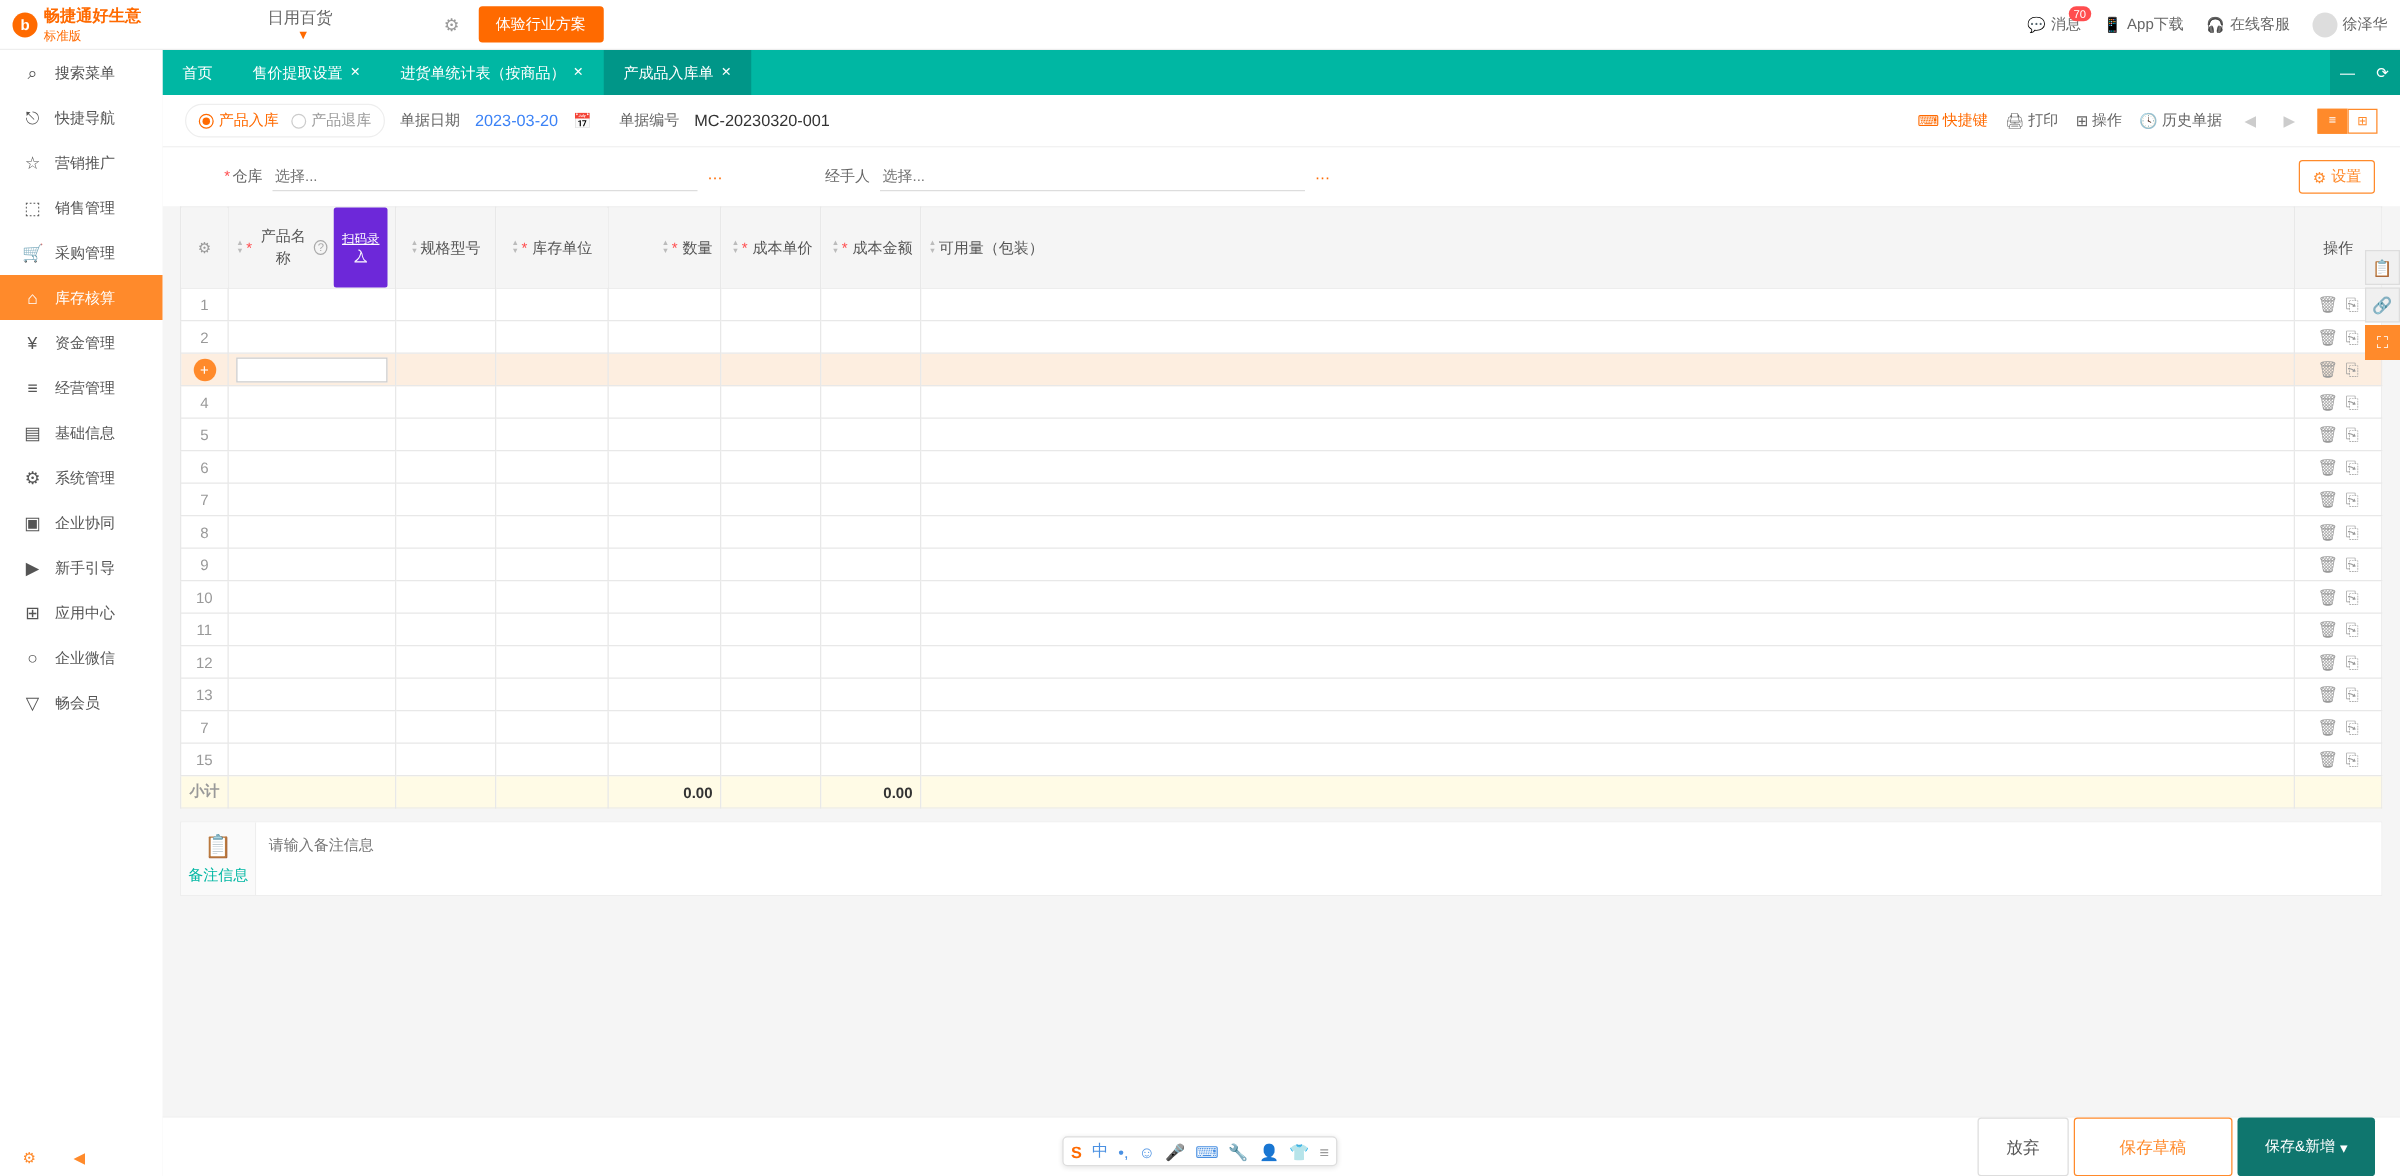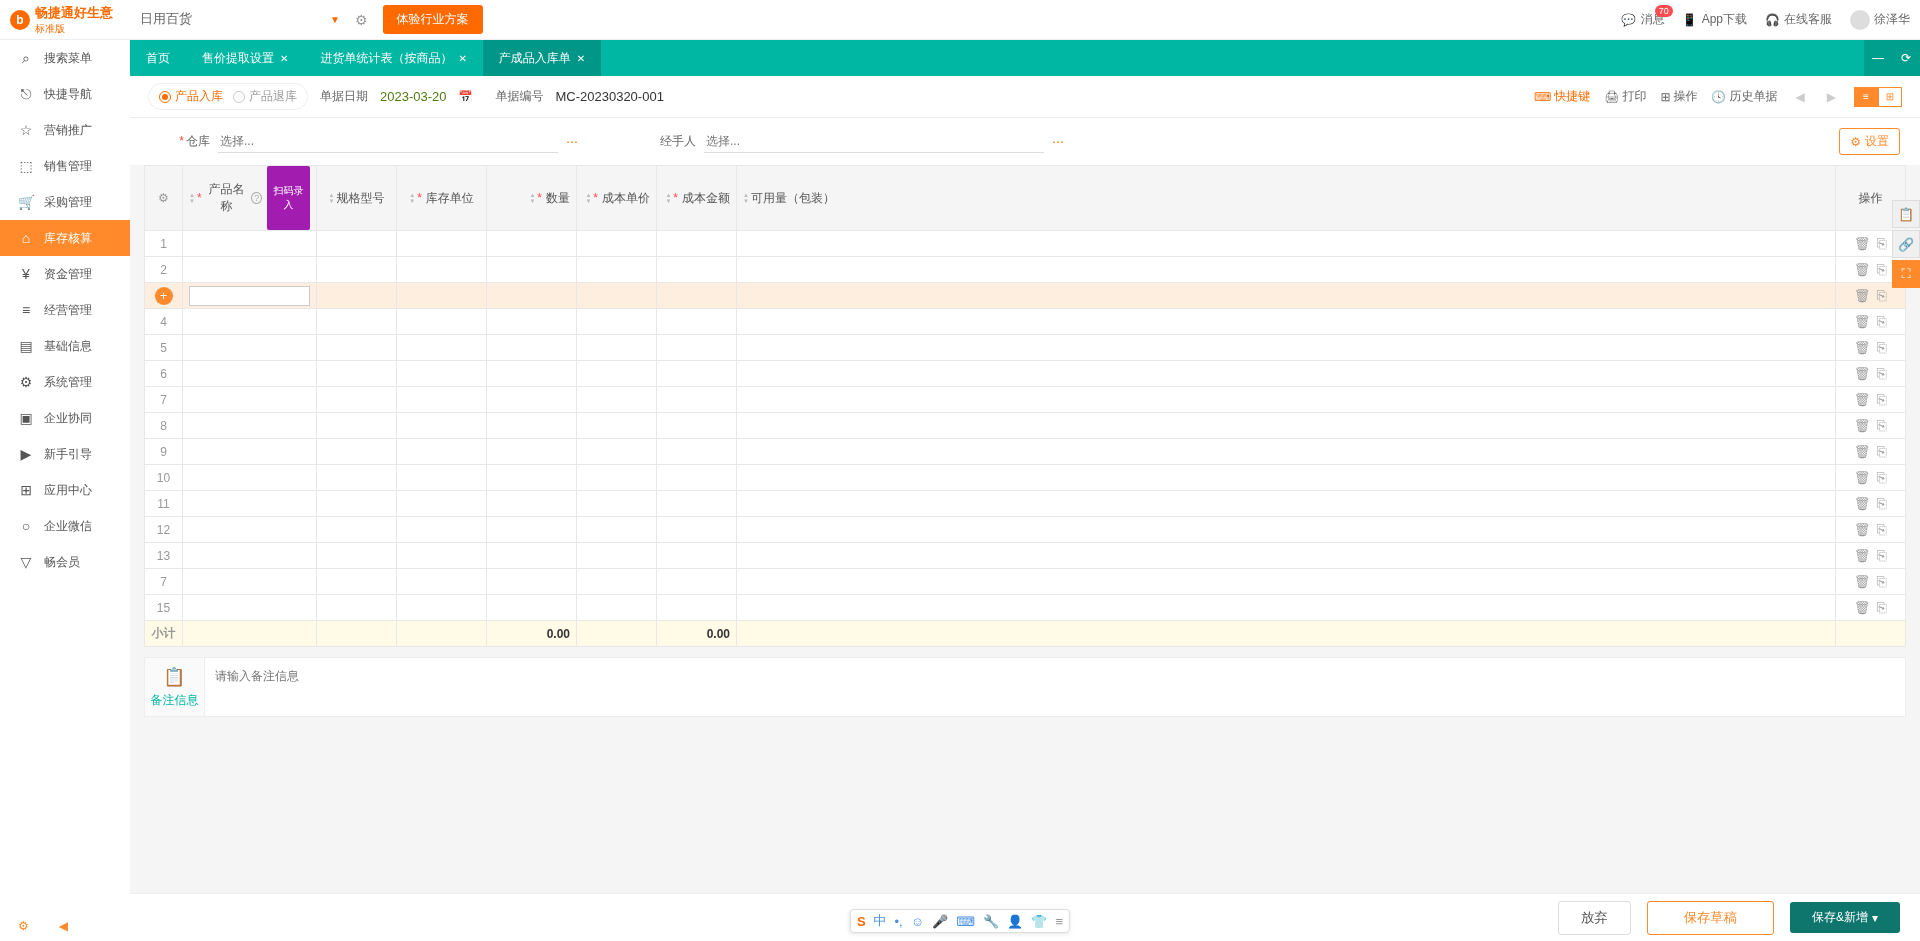--- a/index.html
+++ b/index.html
@@ -3,21 +3,21 @@
 <meta charset="utf-8">
 <style>
 * { margin: 0; padding: 0; box-sizing: border-box; font-family: "Microsoft YaHei", Arial, sans-serif; }
 body { background: #f5f5f5; font-size: 12px; color: #333; overflow: hidden; }
 .app { display: flex; height: 100vh; flex-direction: column; }
 .topbar { height: 40px; background: #fff; display: flex; align-items: center; padding: 0 10px; border-bottom: 1px solid #eee; }
 .logo-area { width: 120px; display: flex; align-items: center; }
 .logo-icon { width: 20px; height: 20px; background: #ff6a00; border-radius: 50%; margin-right: 5px; display: flex; align-items: center; justify-content: center; color: #fff; font-weight: bold; }
 .logo-text { color: #ff6a00; font-size: 13px; font-weight: bold; }
 .logo-sub { color: #ff6a00; font-size: 10px; }
-.top-select { display: flex; align-items: center; margin-left: 10px; width: 200px; border-bottom: 1px solid transparent; }
+.top-select { display: flex; align-items: center; margin-left: 10px; width: 200px; border-bottom: 1px solid transparent; flex-direction: column; }
 .top-select-text { flex: 1; font-size: 13px; color: #666; }
 .chevron-down { color: #ff6a00; font-size: 10px; margin-left: 5px; }
 .gear-top { margin-left: 15px; color: #999; font-size: 14px; }
 .btn-orange { background: #ff6a00; color: #fff; padding: 6px 14px; border-radius: 3px; margin-left: 15px; cursor: pointer; font-size: 12px; }
 .top-spacer { flex: 1; }
 .top-right { display: flex; align-items: center; gap: 18px; color: #666; }
 .top-right-item { display: flex; align-items: center; gap: 4px; cursor: pointer; position: relative; }
 .badge { position: absolute; top: -6px; right: -8px; background: #ff4d4f; color: #fff; border-radius: 8px; font-size: 9px; padding: 0 4px; line-height: 12px; }
 .avatar { width: 20px; height: 20px; background: #ddd; border-radius: 50%; }
 .main-wrap { flex: 1; display: flex; overflow: hidden; }
@@ -34,21 +34,21 @@
 .tabs-right { margin-left: auto; display: flex; }
 .tab-ctrl { width: 28px; height: 36px; display: flex; align-items: center; justify-content: center; cursor: pointer; background: #009e8c; }
 .doc-bar { background: #fff; height: 42px; display: flex; align-items: center; padding: 0 18px; border-bottom: 1px solid #eee; gap: 12px; }
 .radio-group { display: flex; gap: 10px; border: 1px solid #eee; border-radius: 16px; padding: 4px 10px; }
 .radio-opt { display: flex; align-items: center; gap: 4px; cursor: pointer; color: #999; }
 .radio-opt.sel { color: #ff6a00; }
 .radio-dot { width: 12px; height: 12px; border: 1px solid #ccc; border-radius: 50%; display: inline-flex; align-items: center; justify-content: center; }
 .radio-opt.sel .radio-dot { border-color: #ff6a00; }
 .radio-opt.sel .radio-dot::after { content: ""; width: 6px; height: 6px; background: #ff6a00; border-radius: 50%; }
 .doc-label { color: #666; }
-.doc-value { color: #4d7c0f; font-size: 13px; }
+.doc-value { color: #3b82f6; font-size: 13px; }
 .doc-value2 { color: #333; font-size: 13px; }
 .doc-right { margin-left: auto; display: flex; align-items: center; gap: 14px; color: #666; }
 .doc-rlink { display: flex; align-items: center; gap: 3px; cursor: pointer; }
 .doc-rlink.orange { color: #ff6a00; }
 .nav-arrow { color: #ccc; cursor: pointer; padding: 0 4px; }
 .view-toggle { display: flex; }
 .vt-btn { width: 24px; height: 20px; border: 1px solid #ff8a2b; display: flex; align-items: center; justify-content: center; cursor: pointer; font-size: 10px; }
 .vt-btn.on { background: #ff8a2b; color: #fff; }
 .vt-btn.off { color: #ff8a2b; background: #fff; }
 .form-row { background: #fff; padding: 10px 20px; display: flex; align-items: center; gap: 8px; }
@@ -70,28 +70,28 @@
 .col-qty { width: 90px; text-align: right; }
 .col-price { width: 80px; text-align: right; }
 .col-amt { width: 80px; text-align: right; }
 .col-avail { }
 .col-ops { width: 70px; text-align: center; }
 .row-active td { background: #fdeee0 !important; }
 .row-active .col-idx { background: #fdeee0; }
 .add-btn { width: 18px; height: 18px; background: #ff8a2b; color: #fff; border-radius: 50%; display: inline-flex; align-items: center; justify-content: center; font-size: 12px; }
 .cell-input { width: 100%; height: 20px; border: 1px solid #ccc; background: #fff; outline: none; }
 .op-icon { color: #999; cursor: pointer; margin: 0 3px; font-size: 13px; }
-.scan-btn { background: #a21caf; color: #fff; font-size: 10px; padding: 18px 4px; border-radius: 2px; margin-left: 3px; }
+.scan-btn { background: #6d28d9; color: #fff; font-size: 10px; padding: 18px 4px; border-radius: 2px; margin-left: 3px; text-decoration: underline; }
 .help-icon { width: 12px; height: 12px; border: 1px solid #aaa; border-radius: 50%; display: inline-flex; align-items: center; justify-content: center; font-size: 9px; color: #aaa; margin-left: 2px; }
 .subtotal-row td { background: #fffbe6; font-weight: bold; }
 .remarks-area { background: #fff; margin: 10px 14px 0; display: flex; height: 60px; border: 1px solid #eee; }
 .remarks-label { width: 60px; background: #fafafa; display: flex; flex-direction: column; align-items: center; justify-content: center; gap: 4px; color: #00b7a3; border-right: 1px solid #eee; }
 .remarks-icon { font-size: 18px; }
 .remarks-input { flex: 1; border: none; padding: 10px; resize: none; outline: none; font-size: 12px; color: #999; }
-.footer-bar { height: 48px; background: #fff; border-top: 1px solid #eee; margin-top: auto; display: flex; align-items: center; justify-content: flex-end; padding: 0 20px; gap: 16px; }
+.footer-bar { height: 48px; background: #fff; border-top: 1px solid #eee; margin-top: auto; display: flex; justify-content: flex-end; padding: 0 20px; gap: 4px; }
 .btn-plain { border: 1px solid #ddd; background: #fff; padding: 7px 22px; border-radius: 3px; cursor: pointer; color: #555; }
 .btn-outline-o { border: 1px solid #ff8a2b; color: #ff8a2b; background: #fff; padding: 7px 36px; border-radius: 3px; cursor: pointer; }
 .btn-solid-o { background: #0f766e; color: #fff; padding: 7px 22px; border-radius: 3px; cursor: pointer; display: flex; align-items: center; gap: 4px; }
 .ime-bar { position: fixed; bottom: 8px; left: 50%; transform: translateX(-50%); background: #fff; border: 1px solid #ddd; border-radius: 4px; padding: 2px 6px; display: flex; gap: 8px; align-items: center; box-shadow: 0 1px 4px rgba(0,0,0,0.1); }
 .ime-icon { font-size: 13px; }
 .side-float { position: fixed; right: 0; top: 200px; display: flex; flex-direction: column; }
 .sf-btn { width: 28px; height: 28px; background: #f0f0f0; border: 1px solid #ddd; display: flex; align-items: center; justify-content: center; cursor: pointer; margin-bottom: 2px; color: #888; font-size: 13px; }
 .sf-btn.orange { background: #ff8a2b; color: #fff; border-color: #ff8a2b; }
 </style>
 </head>

